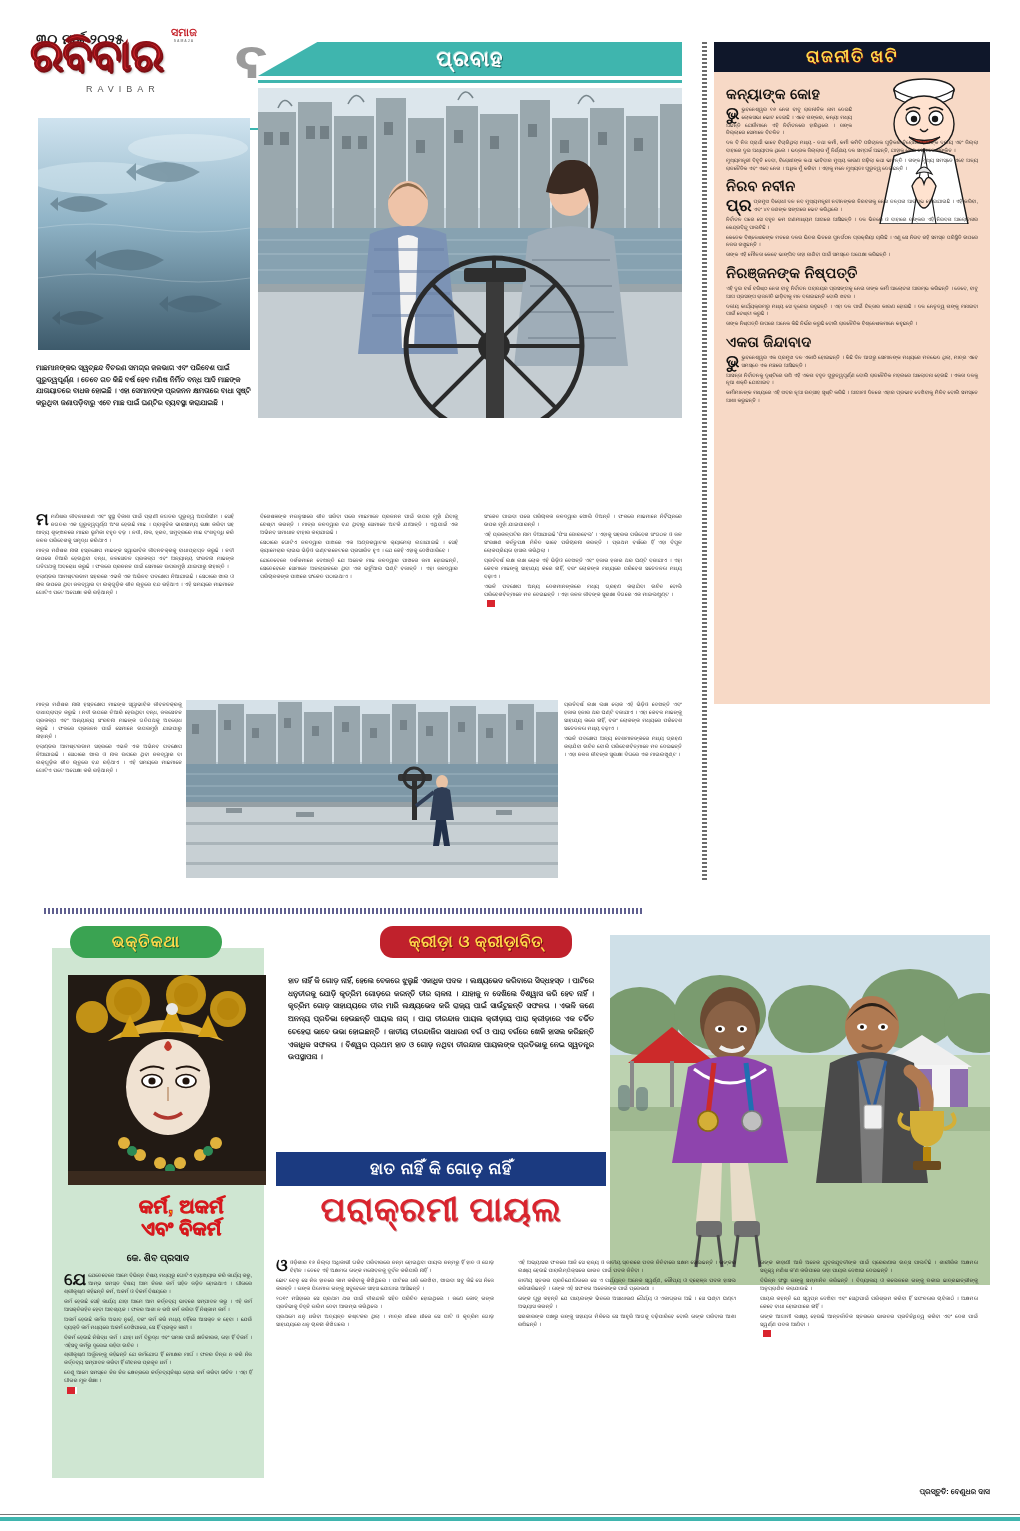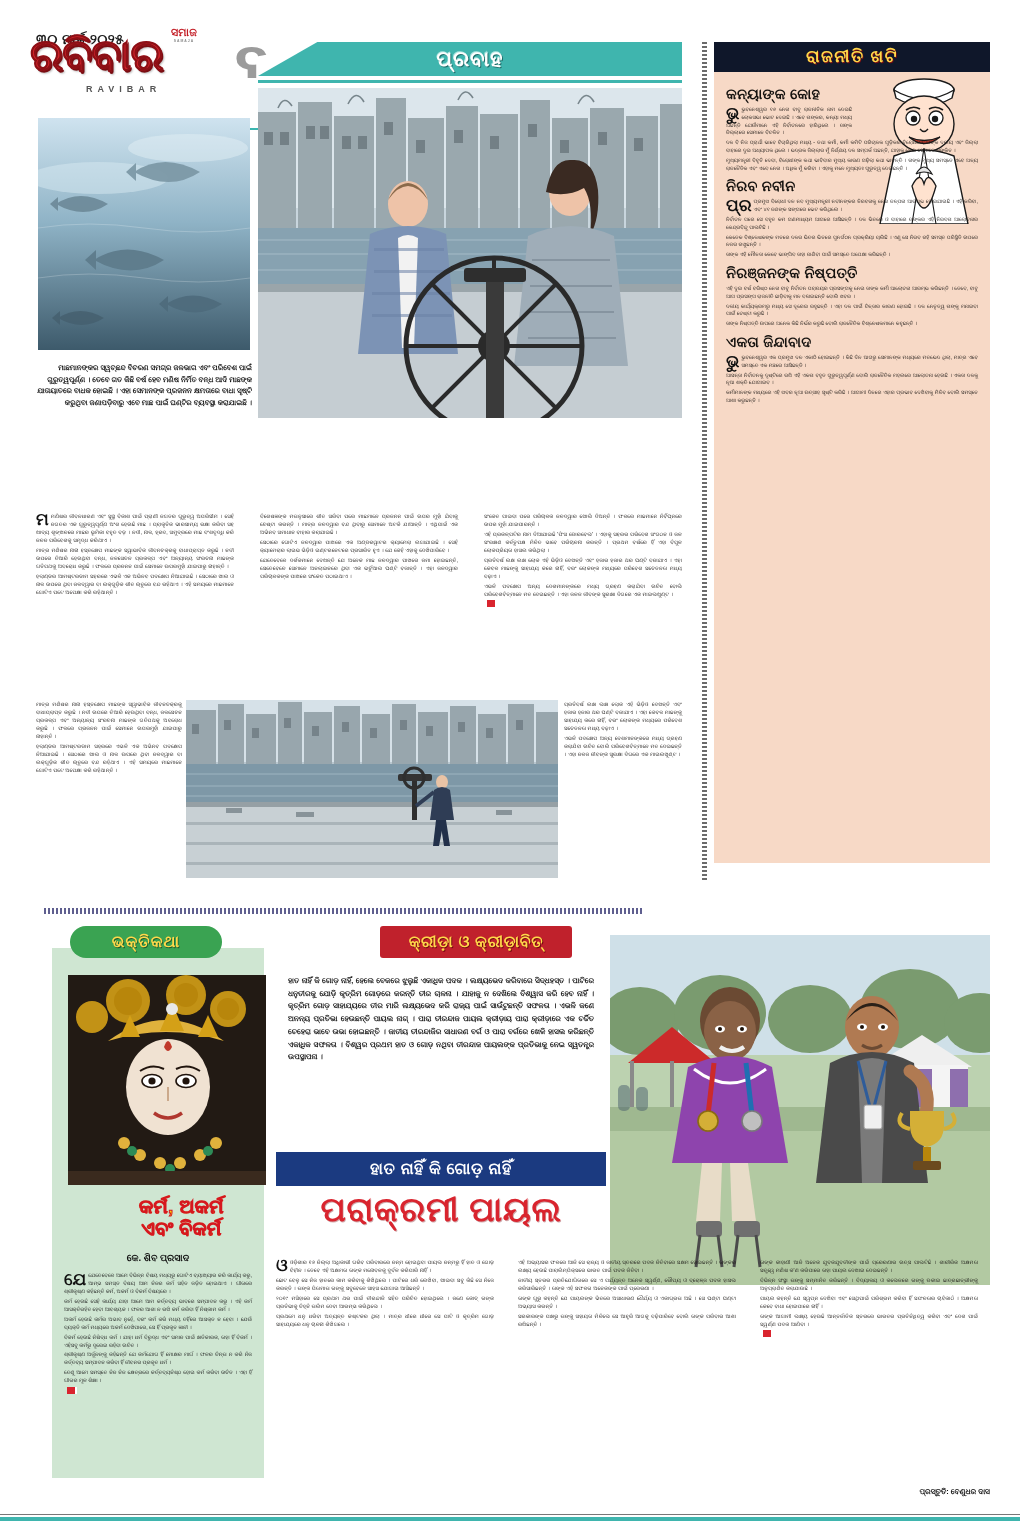--- a/index.html
+++ b/index.html
@@ -36,21 +36,21 @@
     position: absolute; left: 2px; top: 6px;
     font-size: 44px; font-weight: 700;
     color: #d2232a;
     letter-spacing: -1px;
     text-shadow: 1.5px 1.5px 0 #7a0d12, 2.5px 2.5px 2px rgba(0,0,0,.25);
     -webkit-text-stroke: .8px #8c1016;
     line-height: .95;
   }
   .logo-sub {
     position: absolute; left: 58px; top: 56px;
-    font-size: 9px; letter-spacing: 5px; color: #555; font-weight:700;
+    font-size: 9px; letter-spacing: 5px; color: #555; font-weight:400;
   }
   .logo-swoosh {
     position:absolute; right:-10px; top:10px; font-size:44px; color:#9b9b9b; font-weight:700;
     transform: scaleX(1.4);
   }
   .mast-rule { position:absolute; left:14px; top:100px; width:218px; height:2px; background:#3bb6b0; }
 
   
   .banner-prabaha {
     position:absolute; left:258px; top:42px; width:424px; height:34px;
@@ -68,21 +68,21 @@
     position:absolute; left:714px; top:42px; width:276px; height:30px;
     background:#0f172a; display:flex; align-items:center; justify-content:center;
   }
   .banner-rajniti span {
     font-size:17px; font-weight:700; color:#ffd84a; letter-spacing:1.4px;
     text-shadow: .8px .8px 0 #7d0d12;
   }
 
   
   .rail {
-    position:absolute; left:714px; top:72px; width:276px; height:791px;
+    position:absolute; left:714px; top:72px; width:276px; height:632px;
     background:#f7d9c6;
   }
   .rail-dots { position:absolute; left:702px; top:42px; width:5px; height:840px;
     background: repeating-linear-gradient(to bottom,#6b6b6b 0 2px,transparent 2px 4px); }
   .rail-inner { position:absolute; left:12px; top:8px; width:252px; }
   .rail h3 {
     font-size:14.5px; font-weight:700; color:#15120f; margin:6px 0 3px; letter-spacing:.2px;
   }
   .rail .rail-body { font-size:5.2px; line-height:1.5; text-align:justify; color:#1a1613; }
   .rail .rail-body p { margin-bottom:2px; }
@@ -107,21 +107,21 @@
     position:absolute; left:258px; top:424px; width:424px;
     text-align:center; font-size:38px; font-weight:700;
     color:#d6199b;
     text-shadow: 1.5px 1.5px 0 #8c0b63, -1px -1px 0 #f5b9e2, 2.5px 2.5px 3px rgba(0,0,0,.18);
     letter-spacing:1.5px; line-height:1;
   }
 
   
   .fish-caption {
     position:absolute; left:36px; top:362px; width:216px;
-    font-size:7.2px; line-height:1.62; text-align:right; color:#141414; font-weight:600;
+    font-size:7.2px; line-height:1.62; text-align:left; color:#141414; font-weight:600;
   }
 
   
   .main-body { position:absolute; left:36px; top:512px; width:646px; height:372px; }
   .mb-col { position:absolute; top:0; width:198px; }
   .mb-c1 { left:0; }
   .mb-c2 { left:224px; }
   .mb-c3 { left:448px; }
 
   
@@ -155,21 +155,21 @@
   }
   .bhakti-body {
     position:absolute; left:64px; top:1272px; width:188px;
     font-size:5.3px; line-height:1.5; text-align:justify; color:#141414;
   }
   .bhakti-body p { margin-bottom:2px; }
 
   
   .badge-krida {
     position:absolute; left:380px; top:926px; width:192px; height:32px;
-    background:#c0212c; border-radius:3px;
+    background:#c0212c; border-radius:13px;
     display:flex; align-items:center; justify-content:center;
   }
   .badge-krida span {
     font-size:16px; font-weight:700; color:#ffd84a; letter-spacing:.6px;
     text-shadow:.8px .8px 0 #76090f;
   }
   .krida-intro {
     position:absolute; left:288px; top:975px; width:306px;
     font-size:7.4px; line-height:1.72; text-align:justify; color:#121212; font-weight:600;
   }

